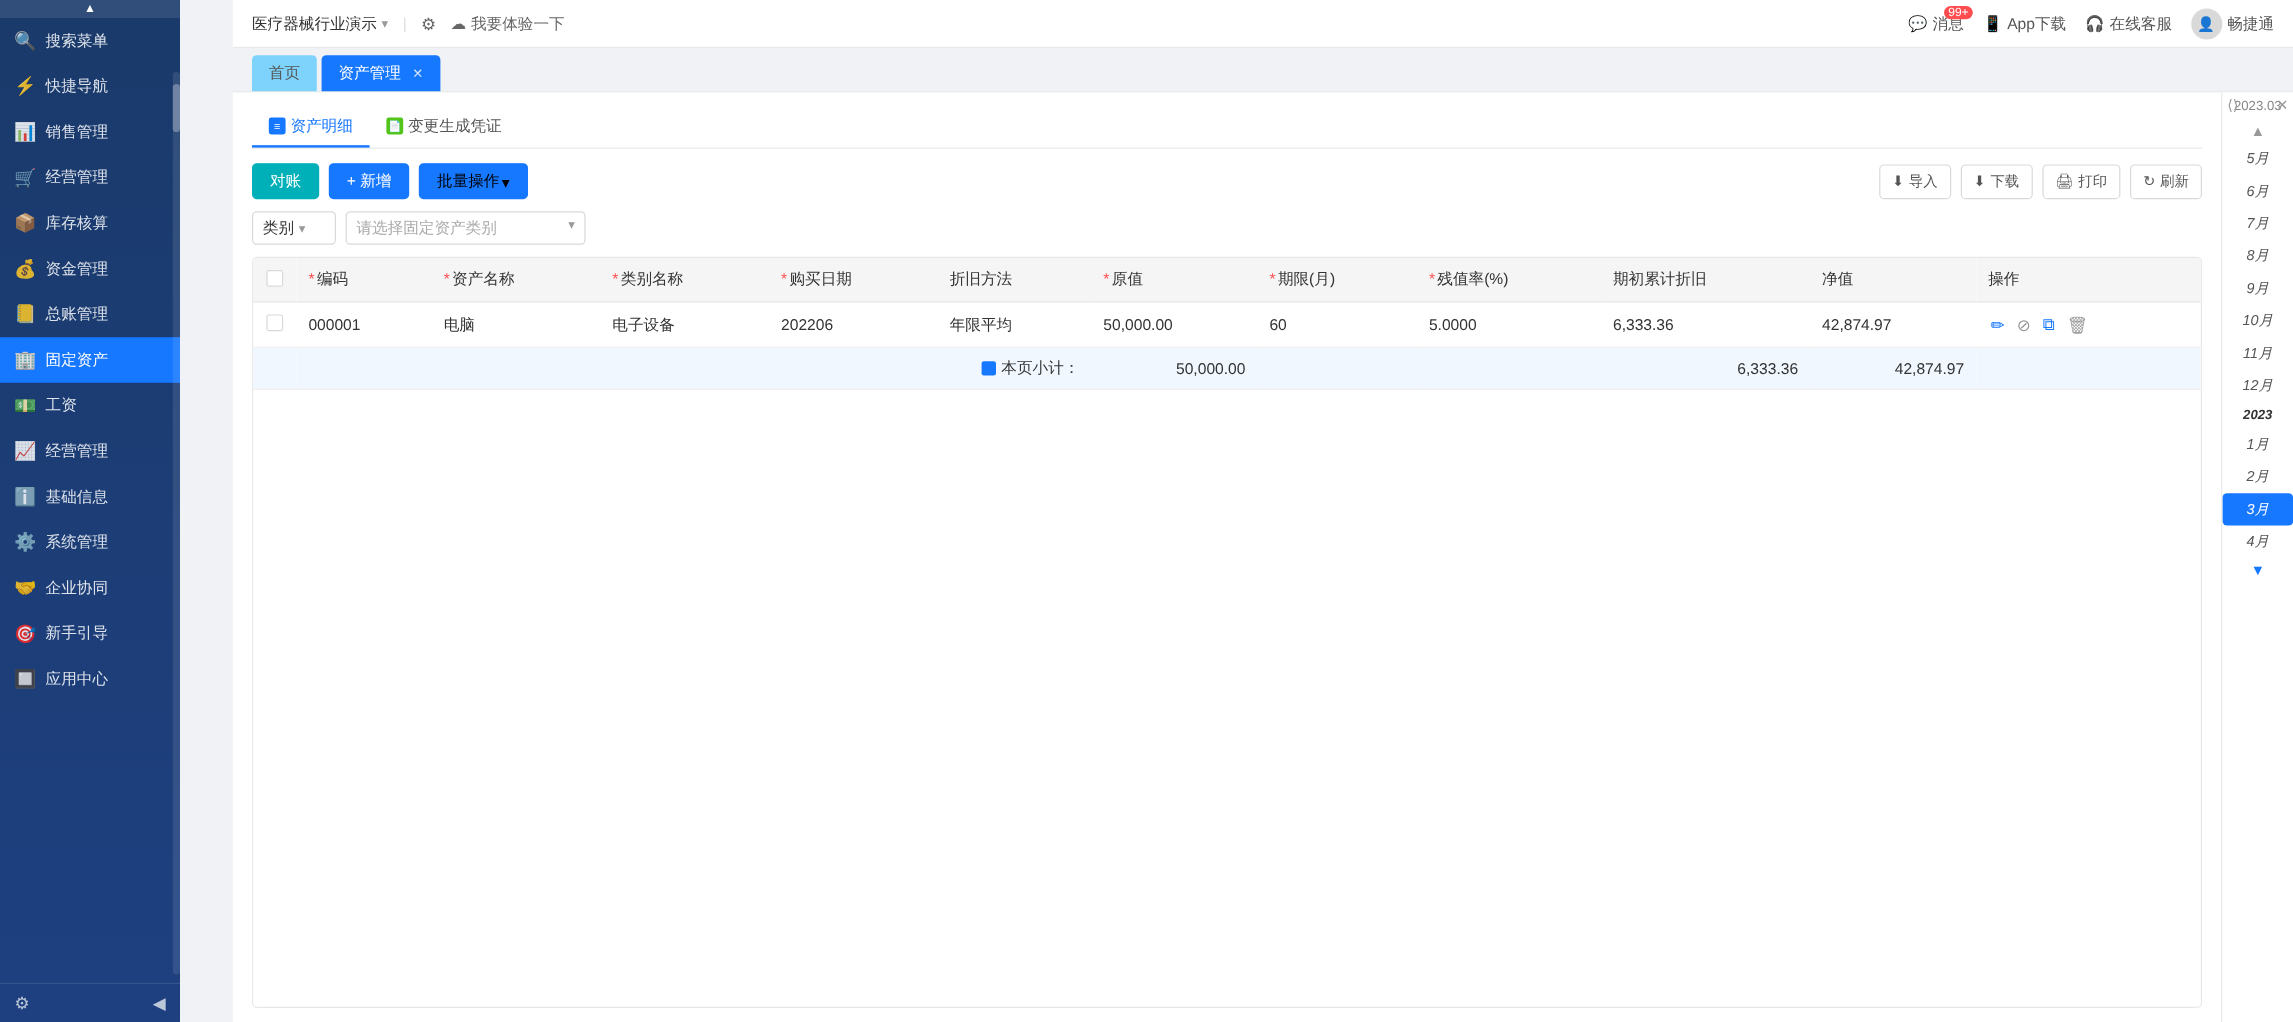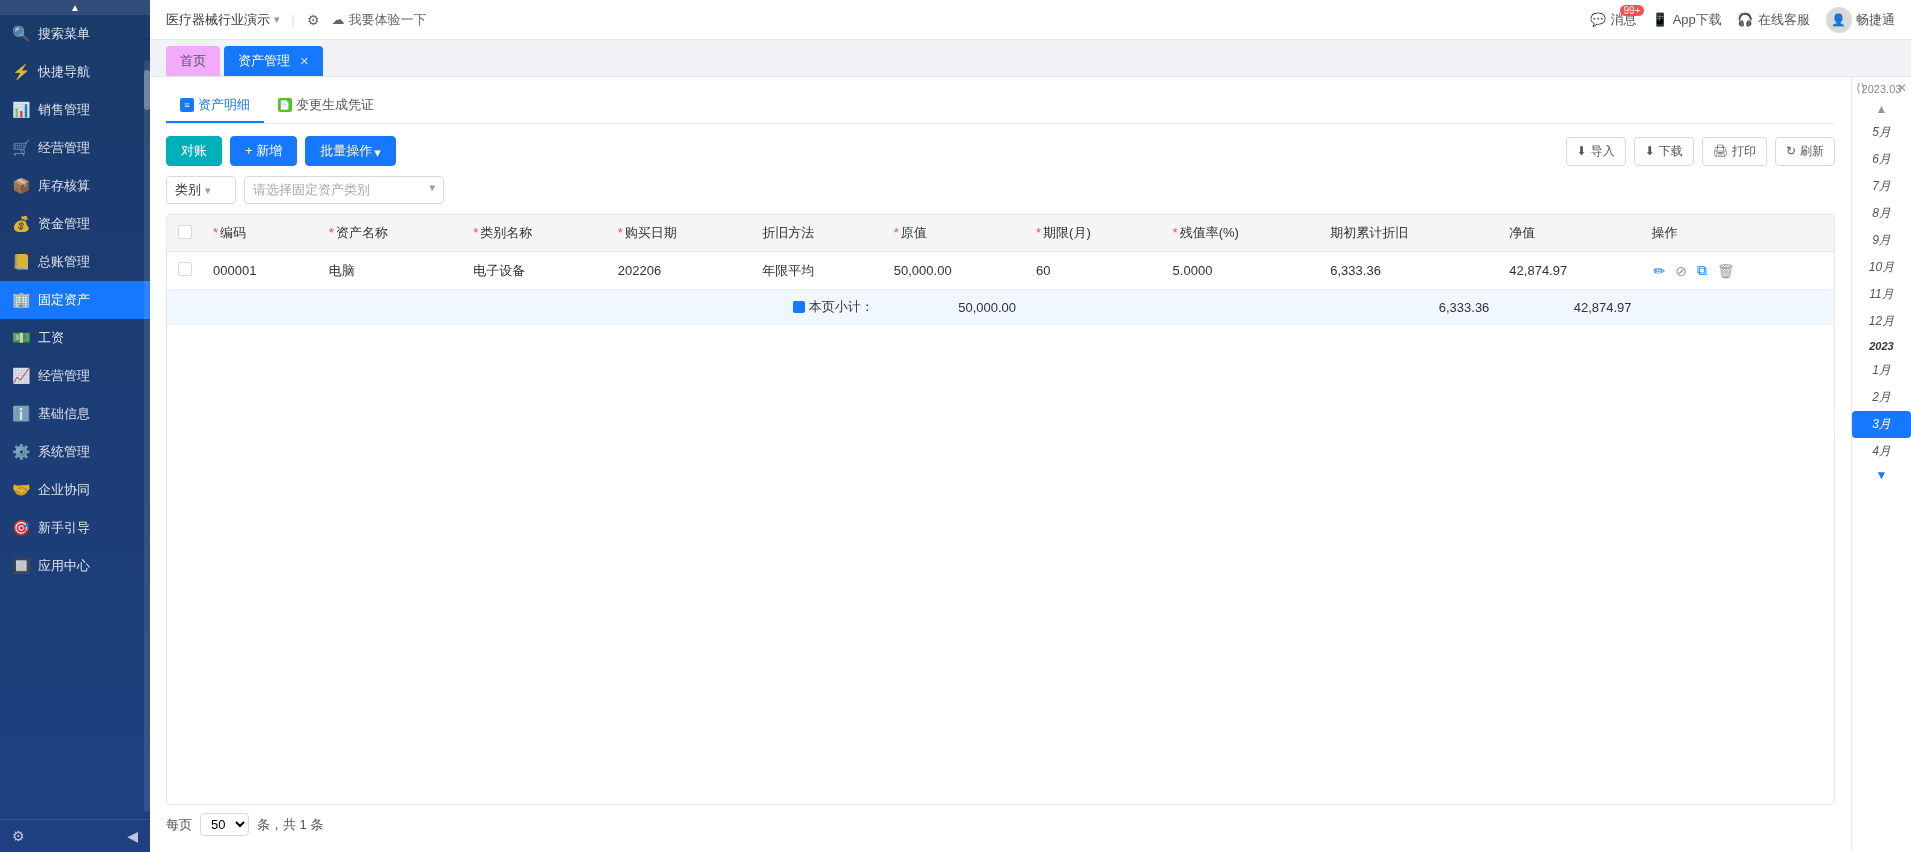--- a/index.html
+++ b/index.html
@@ -81,20 +81,21 @@
       position: absolute;
       top: 10px;
     }
 
     
     .main {
       flex: 1;
       display: flex;
       flex-direction: column;
       overflow: hidden;
+      padding-left: 44px;
     }
 
     
     .topbar {
       background: #fff;
       height: 40px;
       display: flex;
       align-items: center;
       padding: 0 16px;
       border-bottom: 1px solid #e8e8e8;
@@ -166,21 +167,21 @@
       padding: 6px 16px 0;
       gap: 4px;
       flex-shrink: 0;
       border-bottom: 1px solid #e8e8e8;
     }
     .tab {
       padding: 6px 14px;
       border-radius: 4px 4px 0 0;
       font-size: 13px;
       cursor: pointer;
-      background: #f0abfc;
+      background: #7dd3fc;
       color: #555;
     }
     .tab.active {
       background: #1677ff;
       color: #fff;
     }
     .tab .tab-close {
       margin-left: 6px;
       font-size: 11px;
       opacity: 0.8;
@@ -278,21 +279,21 @@
       color: #fff;
     }
     .btn-teal {
       background: #00b0b9;
       border-color: #00b0b9;
       color: #fff;
     }
     .btn-batch {
       background: #1677ff;
       border-color: #1677ff;
-      color: #fef9c3;
+      color: #000000;
       display: flex;
       align-items: flex-end;
       gap: 2px;
     }
     .btn-icon-only {
       display: flex;
       align-items: center;
       gap: 4px;
       padding: 5px 10px;
       border-radius: 4px;
@@ -719,27 +720,20 @@
               <td></td>
               <td></td>
               <td>6,333.36</td>
               <td>42,874.97</td>
               <td></td>
             </tr>
           </tbody>
         </table>
       </div>
 
-      <div class="pagination">
-        <span>每页</span>
-        <select class="page-size-select">
-          <option value="50">50</option>
-        </select>
-        <span>条，共 1 条</span>
-      </div>
 
     </div>
 
     <div class="right-panel">
       <span class="right-panel-expand">⟨⟩</span>
       <span class="right-panel-close">✕</span>
       <div class="right-panel-header">
         <span>2023.03</span>
       </div>
       <div class="scroll-arrow">▲</div>

